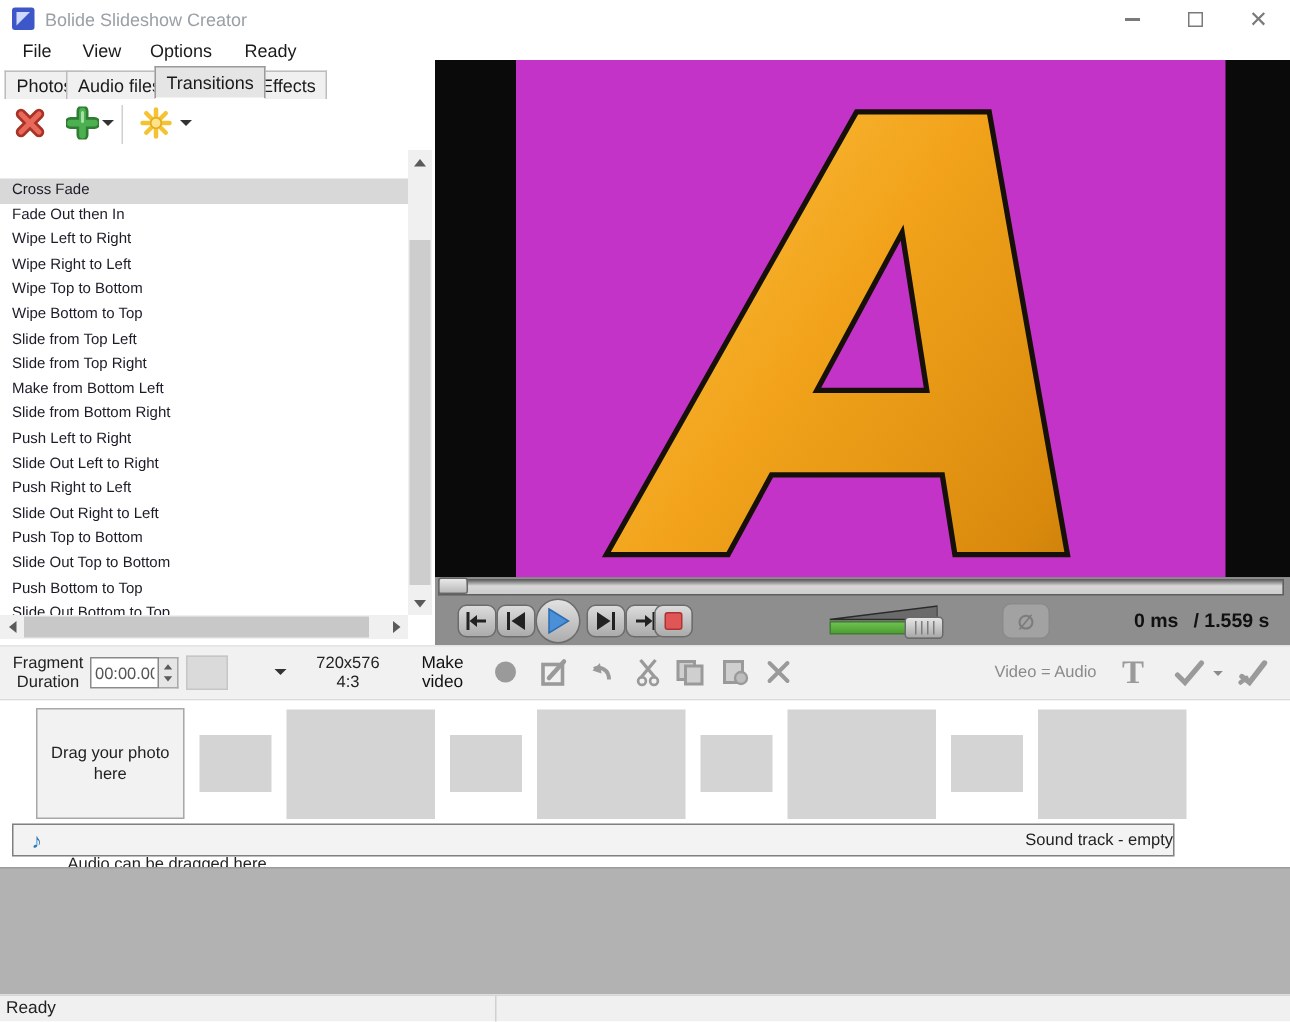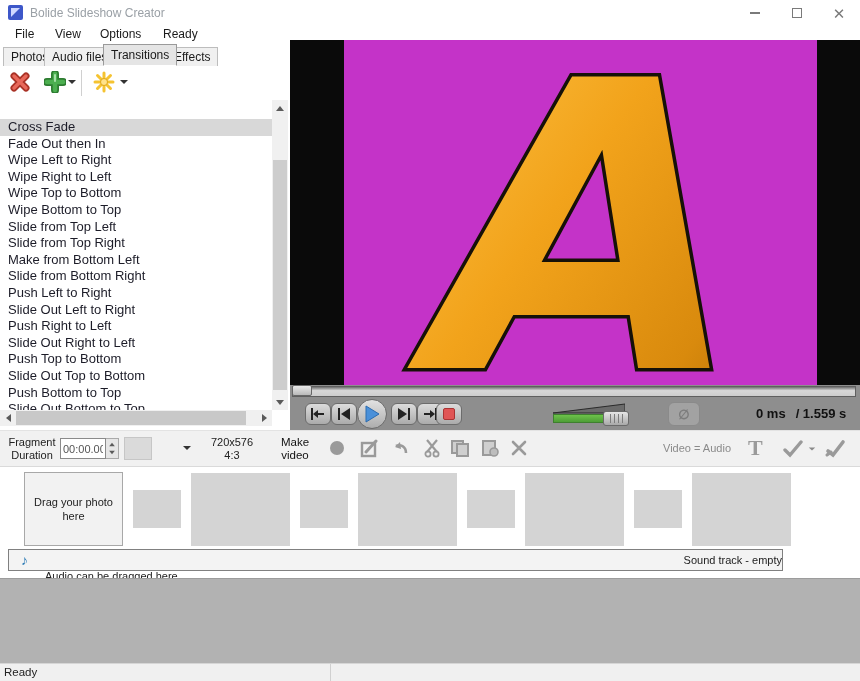--- a/index.html
+++ b/index.html
@@ -29,21 +29,21 @@
   .tab { position:absolute; top:3px; height:19px; padding:0 7px; font-size:12px; color:#1a1a1a;
     background:#f0f0f0; border:1px solid #bdbdbd; border-bottom:none; display:flex; align-items:center; }
   .tab.active { top:0; height:22px; background:#e5e5e5; border:1px solid #9a9a9a; border-bottom:1px solid #fff; z-index:2; }
 
   .panel-toolbar { position:absolute; left:0; top:22px; width:290px; height:34px; background:#fff; }
   .tb-sep { position:absolute; left:81px; top:4px; width:1px; height:26px; background:#d0d0d0; }
   .caret-down { width:0; height:0; border-left:4px solid transparent; border-right:4px solid transparent; border-top:4px solid #333; }
 
   .list-area { position:absolute; left:0; top:56px; width:272px; height:310px; background:#fff; overflow:hidden; }
   .list-rows { position:absolute; left:0; top:19px; width:272px; }
-  .t-row { height:16.6px; line-height:16.6px; font-size:13px; color:#1c1c28; padding-left:8px; white-space:nowrap; }
+  .t-row { height:16.6px; line-height:16.6px; font-size:10px; color:#1c1c28; padding-left:8px; white-space:nowrap; }
   .t-row.selected { background:#d8d8d8; }
 
   .vscroll { position:absolute; left:272px; top:56px; width:16px; height:310px; background:#f0f0f0; }
   .hscroll { position:absolute; left:0; top:366px; width:272px; height:16px; background:#f0f0f0; }
   .sb-btn { position:absolute; width:16px; height:16px; background:#f0f0f0; display:flex; align-items:center; justify-content:center; }
   .tri-up { width:0; height:0; border-left:4px solid transparent; border-right:4px solid transparent; border-bottom:5px solid #5a5a5a; }
   .tri-down { width:0; height:0; border-left:4px solid transparent; border-right:4px solid transparent; border-top:5px solid #5a5a5a; }
   .tri-left { width:0; height:0; border-top:4px solid transparent; border-bottom:4px solid transparent; border-right:5px solid #5a5a5a; }
   .tri-right { width:0; height:0; border-top:4px solid transparent; border-bottom:4px solid transparent; border-left:5px solid #5a5a5a; }
   .v-thumb { position:absolute; left:1px; top:60px; width:14px; height:230px; background:#cdcdcd; }

